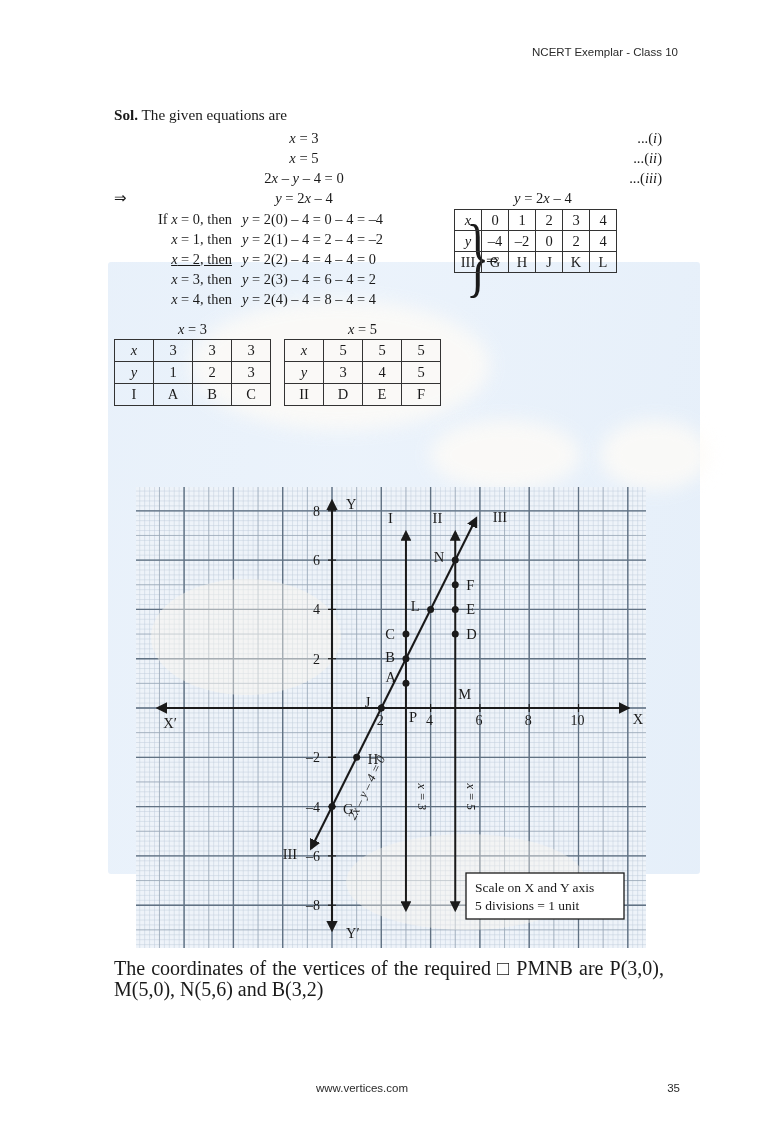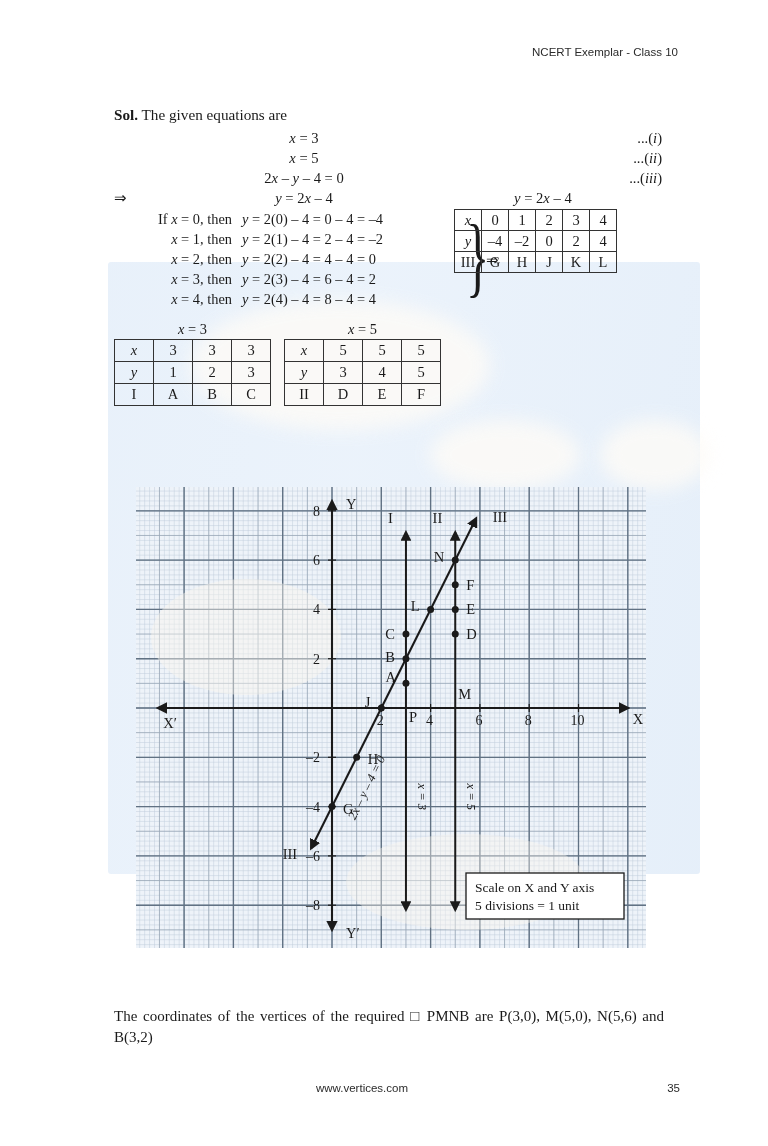--- a/index.html
+++ b/index.html
@@ -198,23 +198,23 @@
     width: 510px;
     height: 461px;
     z-index: 3;
   }
   .graph-box svg { display: block; }
 
   
   .concl {
     position: absolute;
     left: 114px;
-    top: 1006px;
+    top: 958px;
     width: 550px;
-    font-size: 15px;
+    font-size: 20px;
     line-height: 21px;
     text-align: justify;
     z-index: 4;
   }
   .page-footer {
     position: absolute;
     left: 120px;
     right: 88px;
     top: 1082px;
     font-family: "Liberation Sans", sans-serif;
@@ -267,21 +267,21 @@
     <div class="eqrow">
       <span class="eqarrow">⇒</span>
       <span class="eqc"><i>y</i> = 2<i>x</i> – 4</span>
       <span class="eqright"><i>y</i> = 2<i>x</i> – 4</span>
     </div>
   </div>
 
   <div class="sub-wrap">
     <div class="sub-line sub-left" style="top:0px;">If <i>x</i> = 0, then</div>
     <div class="sub-line sub-left" style="top:20px;"><i>x</i> = 1, then</div>
-    <div class="sub-line sub-left" style="top:40px;"><i>x</i> = 2, then</div>
+    <div class="sub-line sub-left" style="top:40px;text-decoration:underline;"><i>x</i> = 2, then</div>
     <div class="sub-line sub-left" style="top:60px;"><i>x</i> = 3, then</div>
     <div class="sub-line sub-left" style="top:80px;"><i>x</i> = 4, then</div>
 
     <div class="sub-line sub-right" style="top:0px;"><i>y</i> = 2(0) – 4 = 0 – 4 = –4</div>
     <div class="sub-line sub-right" style="top:20px;"><i>y</i> = 2(1) – 4 = 2 – 4 = –2</div>
     <div class="sub-line sub-right" style="top:40px;"><i>y</i> = 2(2) – 4 = 4 – 4 = 0</div>
     <div class="sub-line sub-right" style="top:60px;"><i>y</i> = 2(3) – 4 = 6 – 4 = 2</div>
     <div class="sub-line sub-right" style="top:80px;"><i>y</i> = 2(4) – 4 = 8 – 4 = 4</div>
 
     <div class="brace">}</div>

